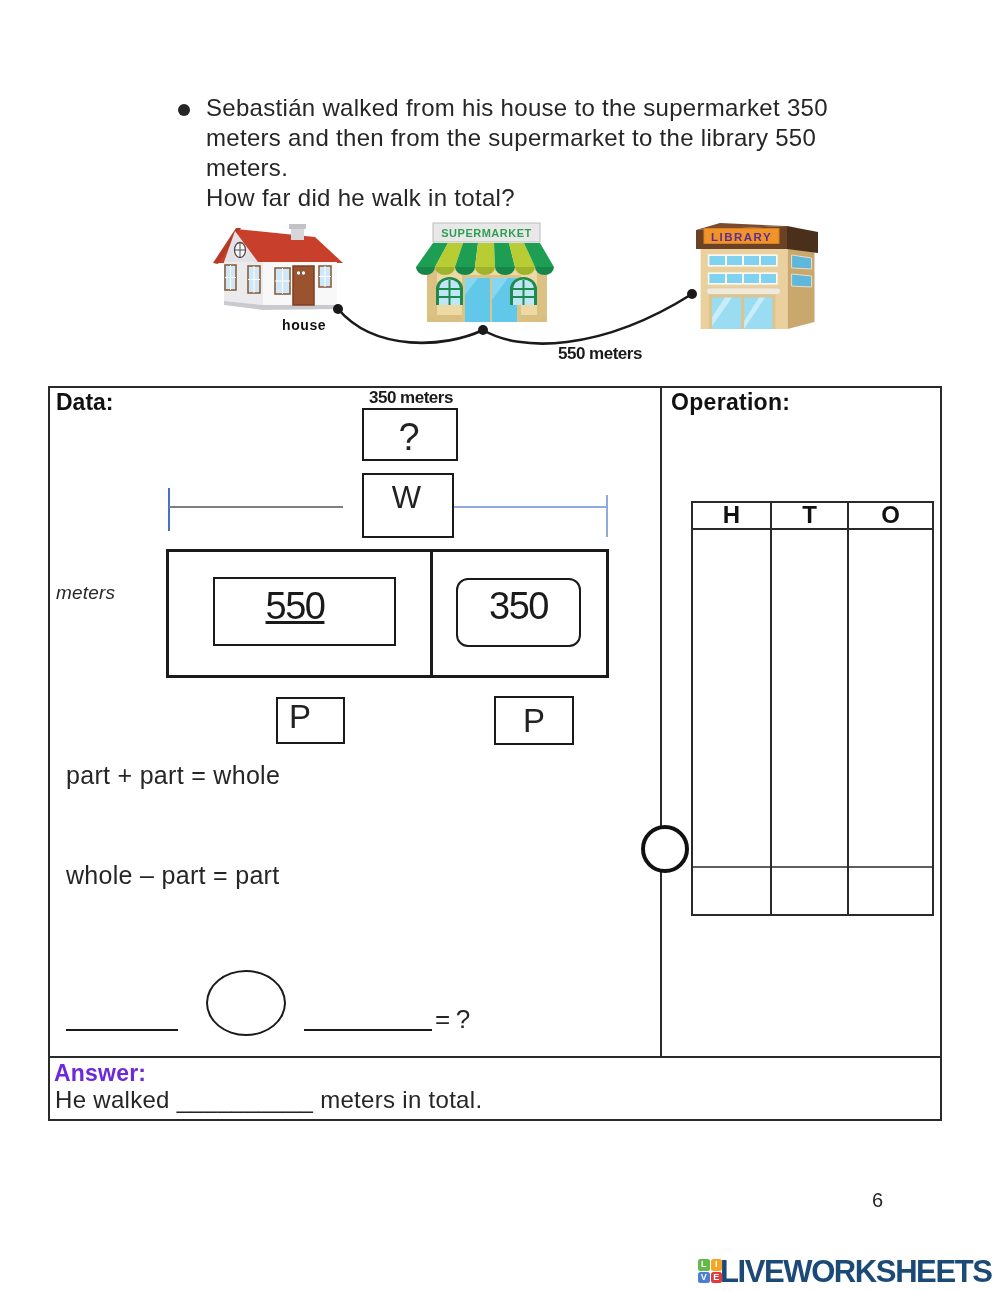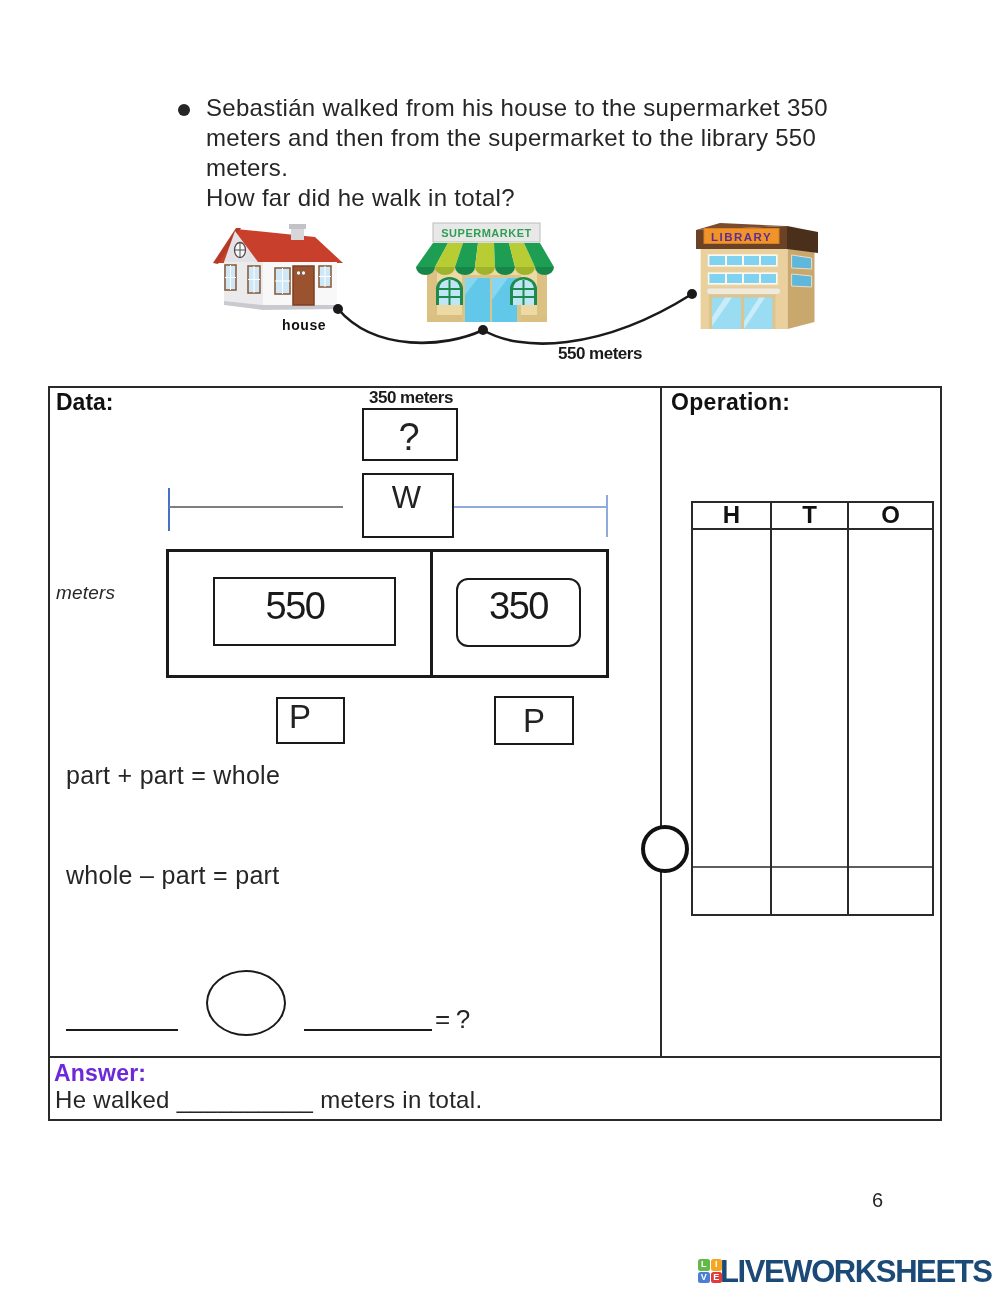--- a/index.html
+++ b/index.html
@@ -188,21 +188,21 @@
 
 <div class="abs" style="left:606px;top:495px;width:2px;height:42px;background:#8faadc;"></div>
 
 <div class="abs" style="left:56px;top:582px;font-size:19px;letter-spacing:0.2px;color:#262626;font-style:italic;">meters</div>
 
 <div class="abs" style="left:166px;top:549px;width:437px;height:123px;border:3px solid #1a1a1a;background:#fff;"></div>
 
 <div class="abs" style="left:430px;top:549px;width:3px;height:129px;background:#1a1a1a;"></div>
 
 <div class="box" style="left:213px;top:577px;width:179px;height:65px;">
-  <div style="font-size:38px;line-height:55px;letter-spacing:-1.5px;padding-right:19px;color:#1a1a1a;">550</div>
+  <div style="font-size:38px;line-height:55px;letter-spacing:-1.5px;padding-right:19px;color:#1a1a1a;text-decoration:underline;">550</div>
 </div>
 
 <div class="box" style="left:456px;top:578px;width:121px;height:65px;border-radius:12px;">
   <div style="font-size:38px;line-height:53px;letter-spacing:-1.5px;color:#1a1a1a;">350</div>
 </div>
 
 <div class="box" style="left:276px;top:697px;width:65px;height:43px;">
   <div style="font-size:33px;line-height:36px;padding-right:21px;color:#222;">P</div>
 </div>
 

